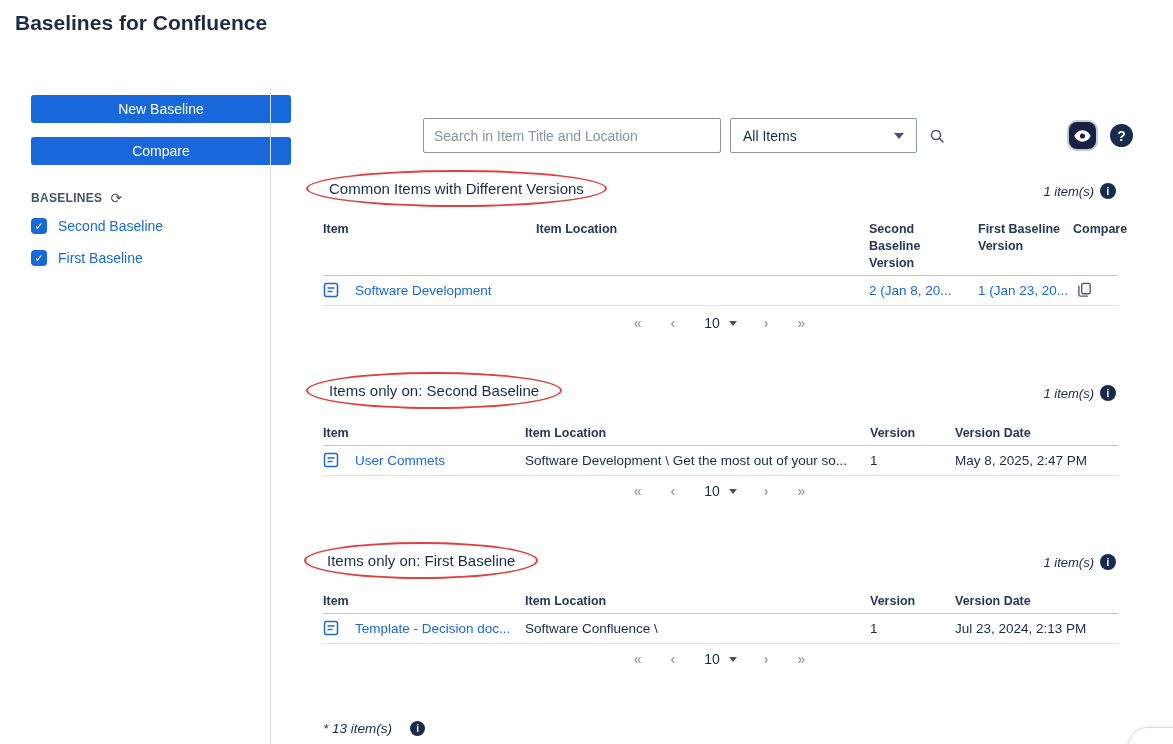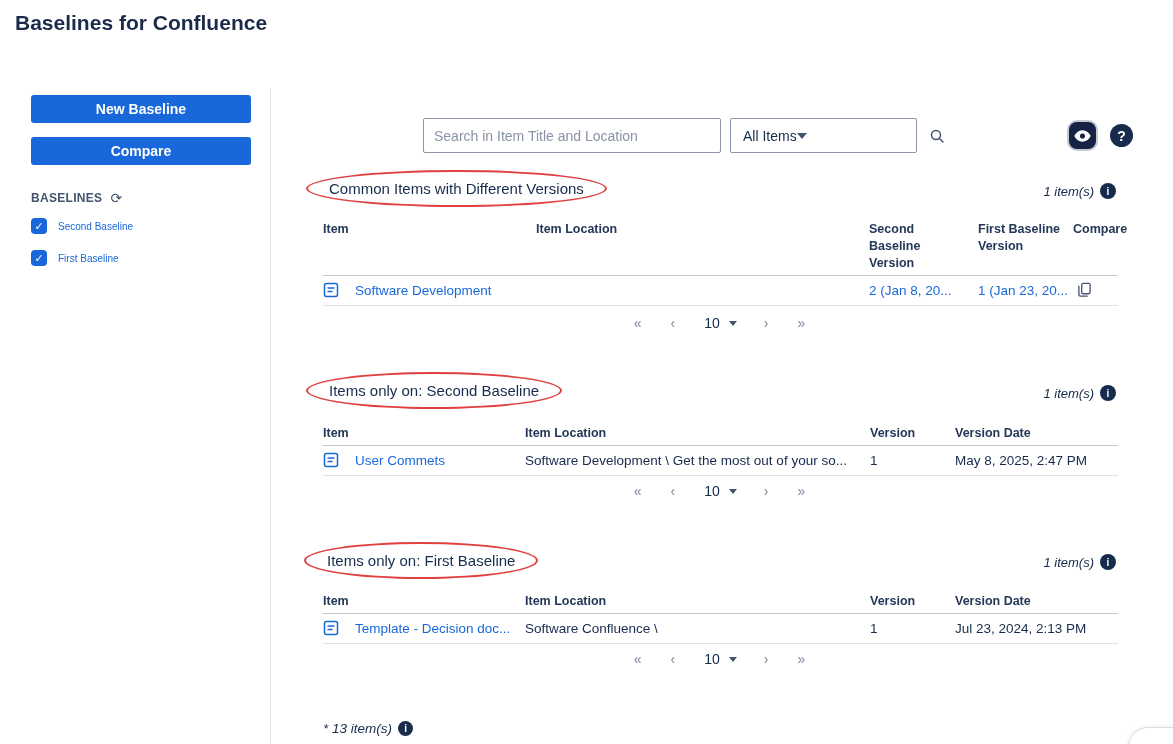--- a/index.html
+++ b/index.html
@@ -4,39 +4,39 @@
 <style>
   * { box-sizing: border-box; margin: 0; padding: 0; }
   html,body { width:1173px; height:744px; }
   body {
     font-family: "Liberation Sans", sans-serif;
     background:#fff; color:#172B4D; position:relative; overflow:hidden;
   }
   .page-title { position:absolute; left:15px; top:11px; font-size:21px; font-weight:700; color:#1C2B4A; }
 
   
-  .btn { position:absolute; left:31px; width:220px; height:28px; background:#1868DB; color:#fff;
-         border:none; border-radius:3px; font-family:"Liberation Sans",sans-serif; font-size:14px; font-weight:700; cursor:pointer; }
+  .btn { position:absolute; left:31px; width:260px; height:28px; background:#1868DB; color:#fff;
+         border:none; border-radius:3px; font-family:"Liberation Sans",sans-serif; font-size:14px; font-weight:400; cursor:pointer; }
   .btn.new { top:95px; } .btn.compare { top:137px; }
   .baselines-head { position:absolute; left:31px; top:190px; display:flex; align-items:center; gap:8px;
                     font-size:12px; font-weight:700; color:#44546F; letter-spacing:.3px; }
   .refresh { font-size:14px; color:#44546F; cursor:pointer; font-weight:400; }
   .baseline-item { position:absolute; left:31px; display:flex; align-items:center; gap:11px; }
   .baseline-item.b1 { top:218px; } .baseline-item.b2 { top:250px; }
   .checkbox { width:16px; height:16px; background:#1868DB; border-radius:4px; color:#fff; font-size:11px;
               display:flex; align-items:center; justify-content:center; cursor:pointer; }
-  .baseline-link { color:#1868DB; font-size:10px; text-decoration:none; cursor:pointer; }
+  .baseline-link { color:#1868DB; font-size:14px; text-decoration:none; cursor:pointer; }
   .vdivider { position:absolute; left:270px; top:88px; height:656px; width:1px; background:#DCDFE4; }
 
   
   .search-input { position:absolute; left:423px; top:118px; width:298px; height:35px; border:1px solid #8B95A7;
                   border-radius:2px; padding:0 10px; font-family:"Liberation Sans",sans-serif; font-size:14px; color:#172B4D; }
   .search-input::placeholder { color:#8993A4; }
   .select { position:absolute; left:730px; top:118px; width:187px; height:35px; border:1px solid #8B95A7;
-            border-radius:2px; display:flex; align-items:center; padding:0 12px;
+            border-radius:2px; display:flex; align-items:center; justify-content:space-between; padding:0 12px;
             font-size:14px; color:#172B4D; cursor:pointer; background:#fff; }
   .caret { width:0; height:0; border-left:5px solid transparent; border-right:5px solid transparent; border-top:6px solid #44546F; }
   .caret.small { border-left-width:4px; border-right-width:4px; border-top-width:5px; }
   .search-btn { position:absolute; left:929px; top:128px; cursor:pointer; }
   .eye-btn { position:absolute; left:1069px; top:122px; width:27px; height:27px; background:#152145; border-radius:8px;
              display:flex; align-items:center; justify-content:center; cursor:pointer; box-shadow:0 0 0 2px rgba(23,43,77,.25); }
   .help-btn { position:absolute; left:1110px; top:124px; width:23px; height:23px; background:#172B4D; border-radius:50%;
               color:#fff; font-size:14px; font-weight:700; display:flex; align-items:center; justify-content:center; cursor:pointer; }
 
   
@@ -62,21 +62,21 @@
   .item-cell { display:flex; align-items:center; gap:16px; overflow:hidden; }
   .cell-link { color:#1868DB; text-decoration:none; cursor:pointer; white-space:nowrap; overflow:hidden; }
   .cell-text { color:#172B4D; white-space:nowrap; overflow:hidden; }
   .copy-btn { cursor:pointer; display:inline-flex; margin-left:4px; }
 
   .pagination { position:absolute; left:323px; width:795px; display:flex; align-items:center; justify-content:center; gap:27px; }
   .pag1 { top:315px; } .pag2 { top:483px; } .pag3 { top:651px; }
   .pg { color:#7A8699; font-size:14px; cursor:pointer; letter-spacing:2px; }
   .pg-size { display:flex; align-items:center; gap:9px; color:#172B4D; font-size:14px; cursor:pointer; }
 
-  .footnote { position:absolute; left:323px; top:721px; display:flex; align-items:center; gap:6px;
+  .footnote { position:absolute; left:323px; top:721px; display:flex; align-items:center; gap:18px;
               font-style:italic; font-size:13.5px; color:#172B4D; }
   .footnote .info-circle { width:15px; height:15px; }
 
   .corner-pill { position:absolute; left:1128px; top:727px; width:80px; height:40px; border:1px solid #D8DCE3;
                  border-radius:20px; background:#fff; box-shadow:0 1px 5px rgba(9,30,66,.12); cursor:pointer; }
 </style>
 </head>
 <body>
 
 <h1 class="page-title">Baselines for Confluence</h1>

